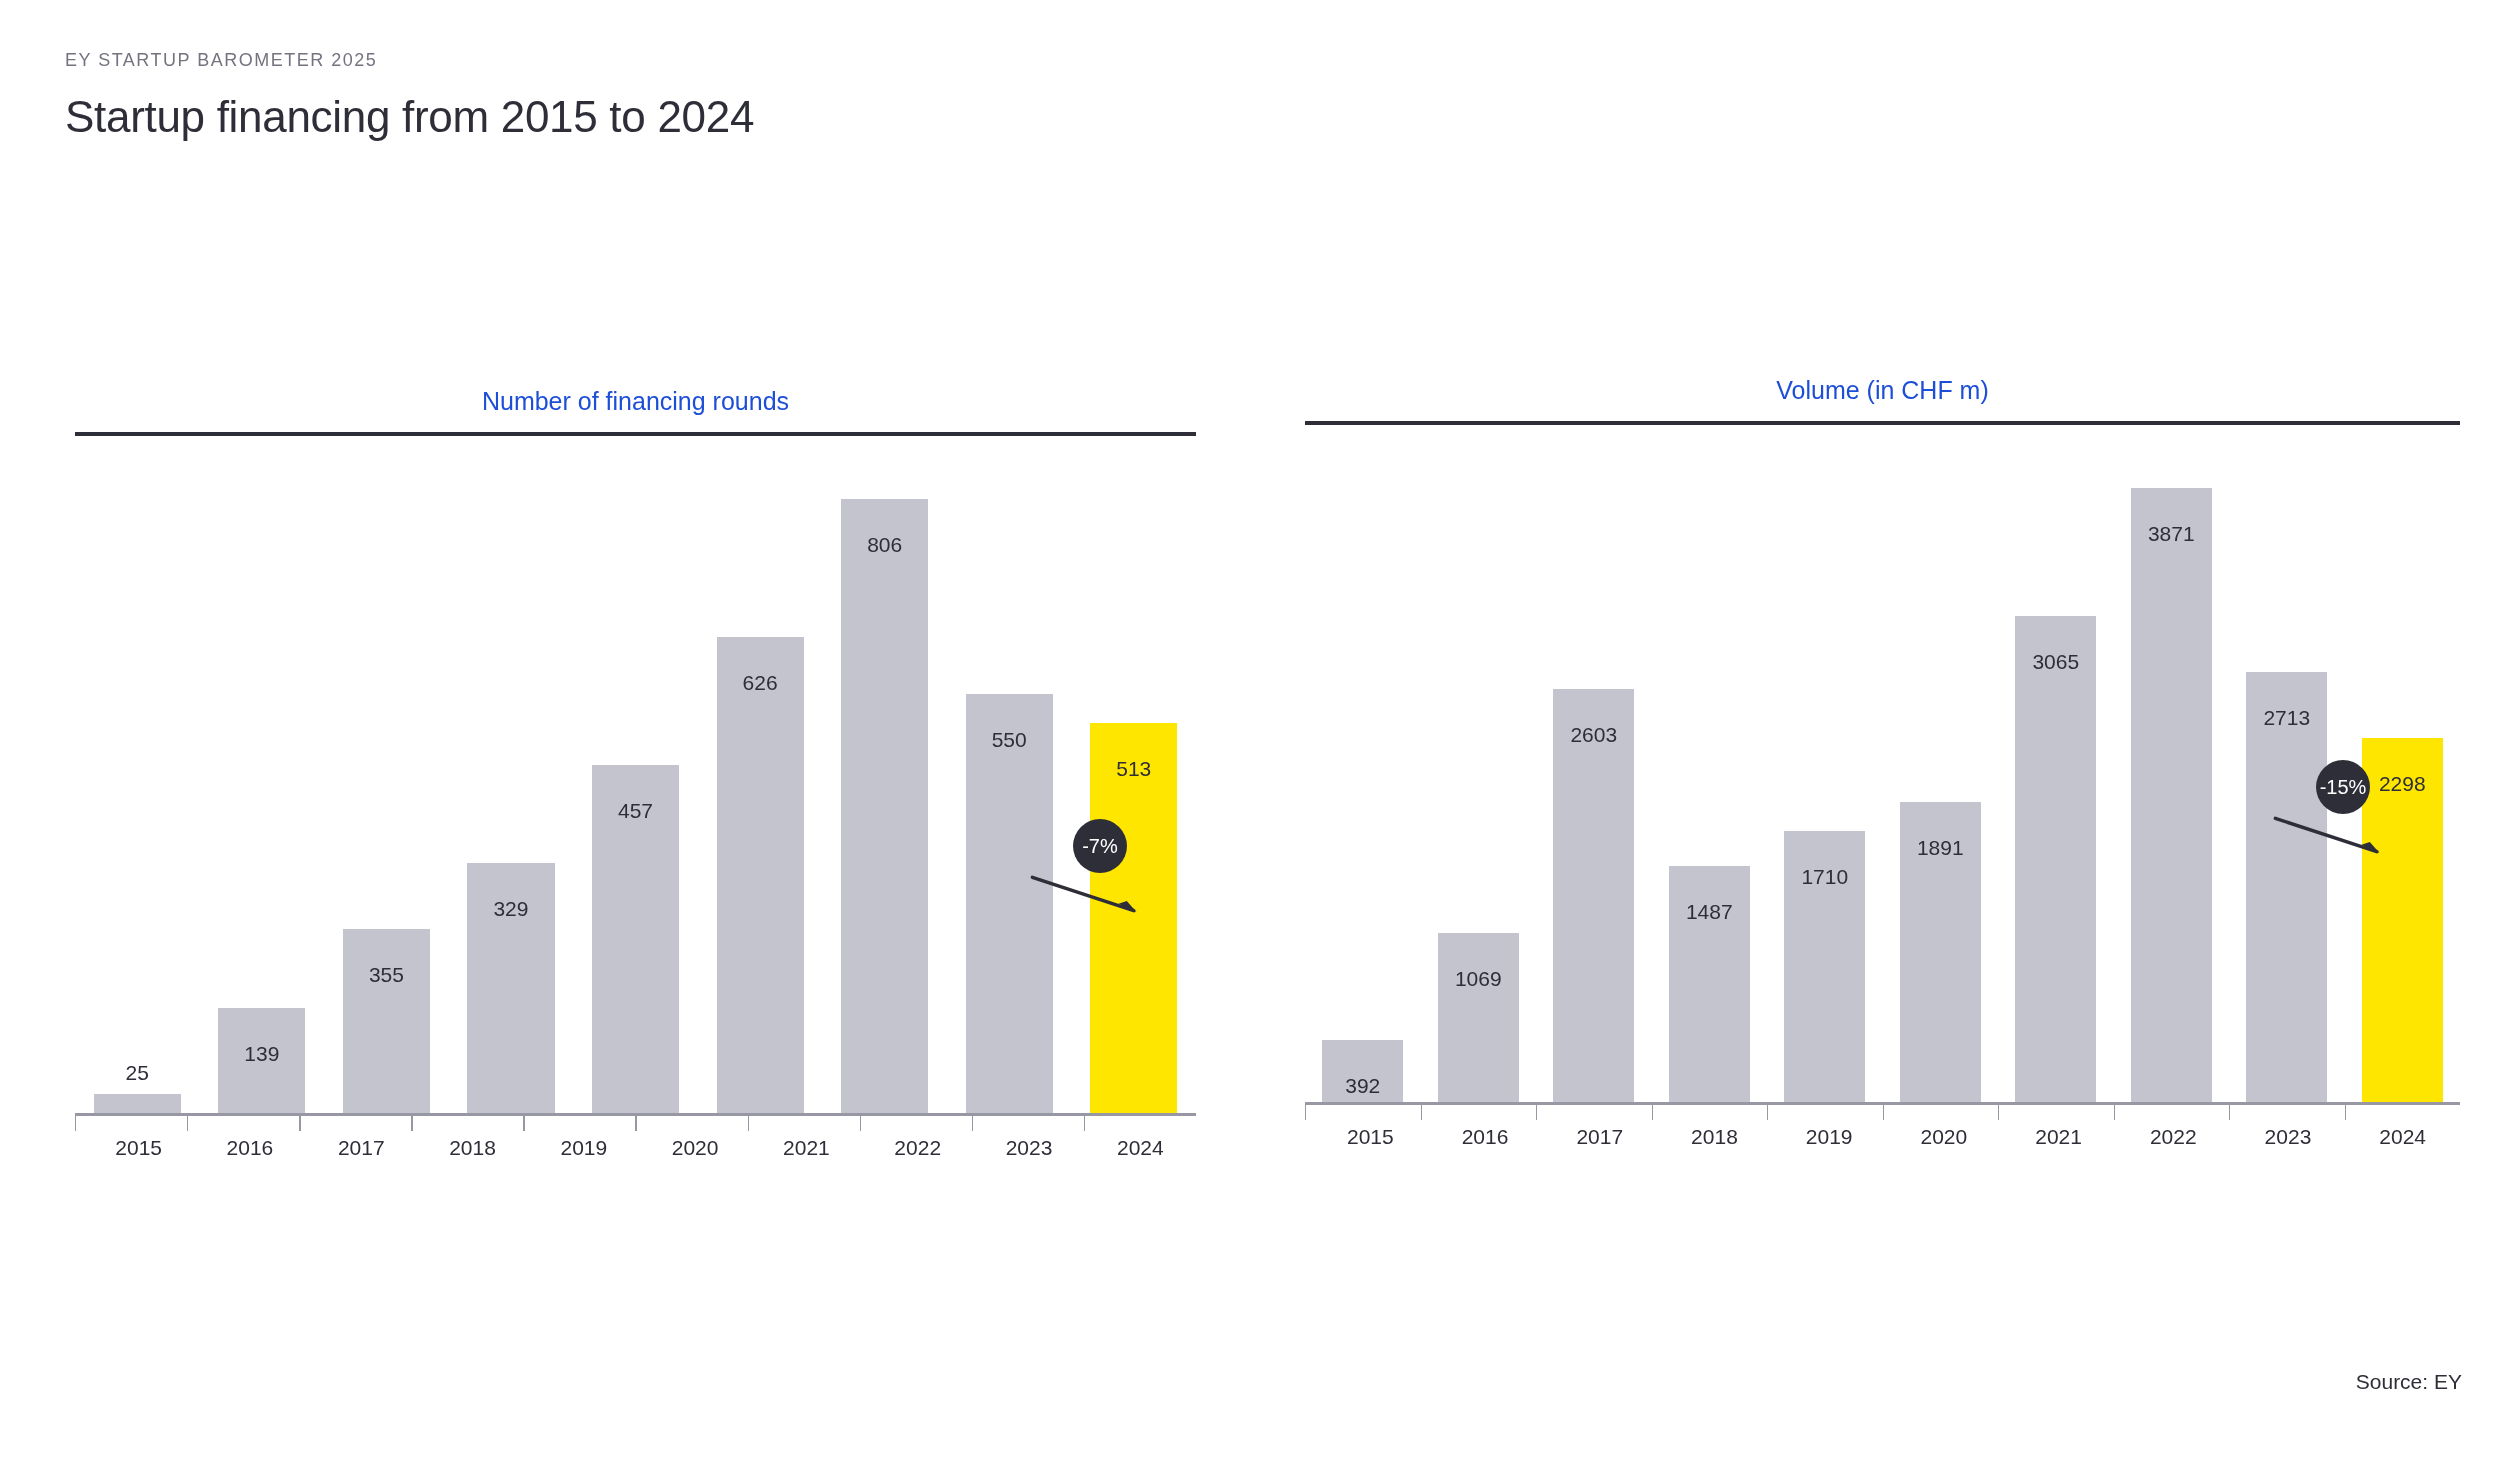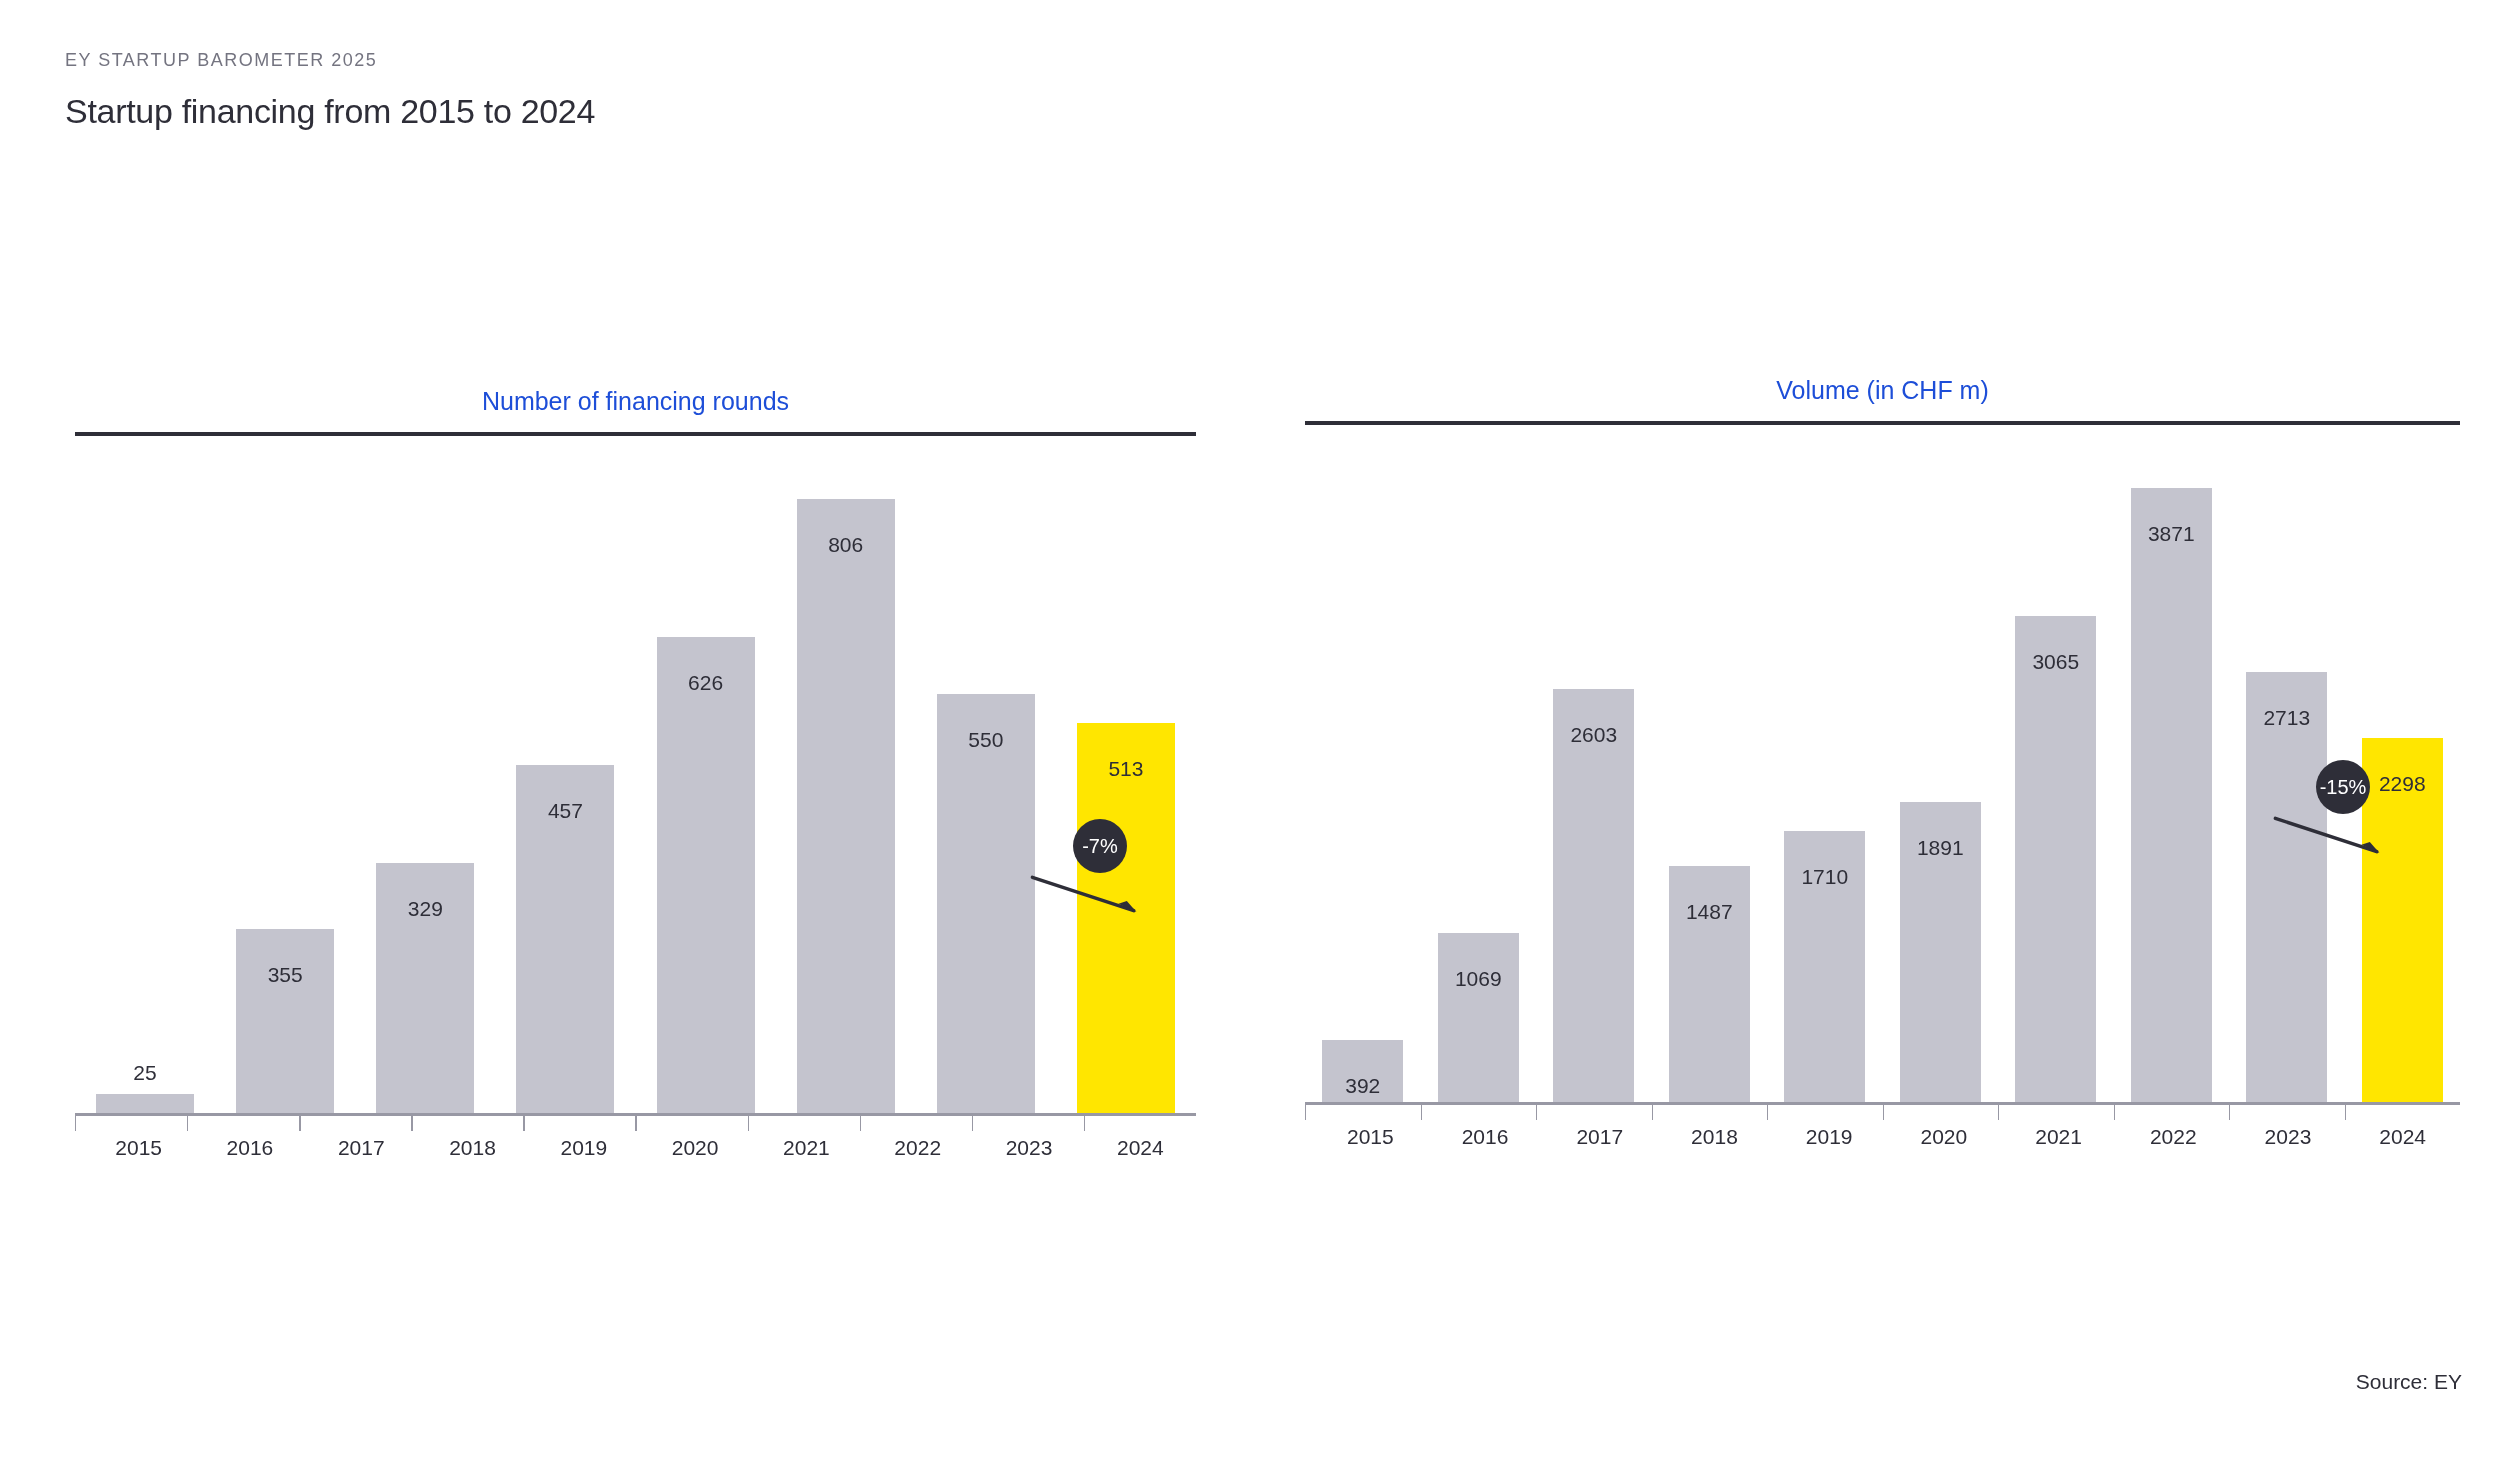--- a/index.html
+++ b/index.html
@@ -22,21 +22,21 @@
   #eyebrow {
     font-size: 18px;
     letter-spacing: 1.5px;
     font-weight: 400;
     color: #747480;
     text-transform: uppercase;
     line-height: 1;
   }
   #main-title {
     margin-top: 23.6px;
-    font-size: 34px;
+    font-size: 44px;
     font-weight: 400;
     color: #2E2E38;
     line-height: 1.08;
     letter-spacing: -0.3px;
   }
 
   
   .panel { position: absolute; top: 389px; }
   #panel-rounds { left: 75px;  width: 1121px; }
   #panel-volume { left: 1305px; width: 1155px; }
@@ -195,20 +195,25 @@
 </div>
 
 <div class="panel" id="panel-rounds">
   <div class="panel-title">Number of financing rounds</div>
   <div class="panel-rule"></div>
   <div class="plot">
     <div class="bars">
         <div class="bar-slot">
           <div class="bar" style="height: 2.80899%;">
             <div class="bar-value above">25</div>
+          </div>
+        </div>
+        <div class="bar-slot">
+          <div class="bar" style="height: 15.618%;">
+            <div class="bar-value inside">139</div>
           </div>
         </div>
         <div class="bar-slot">
           <div class="bar" style="height: 27.191%;">
             <div class="bar-value inside">355</div>
           </div>
         </div>
         <div class="bar-slot">
           <div class="bar" style="height: 36.9663%;">
             <div class="bar-value inside">329</div>

